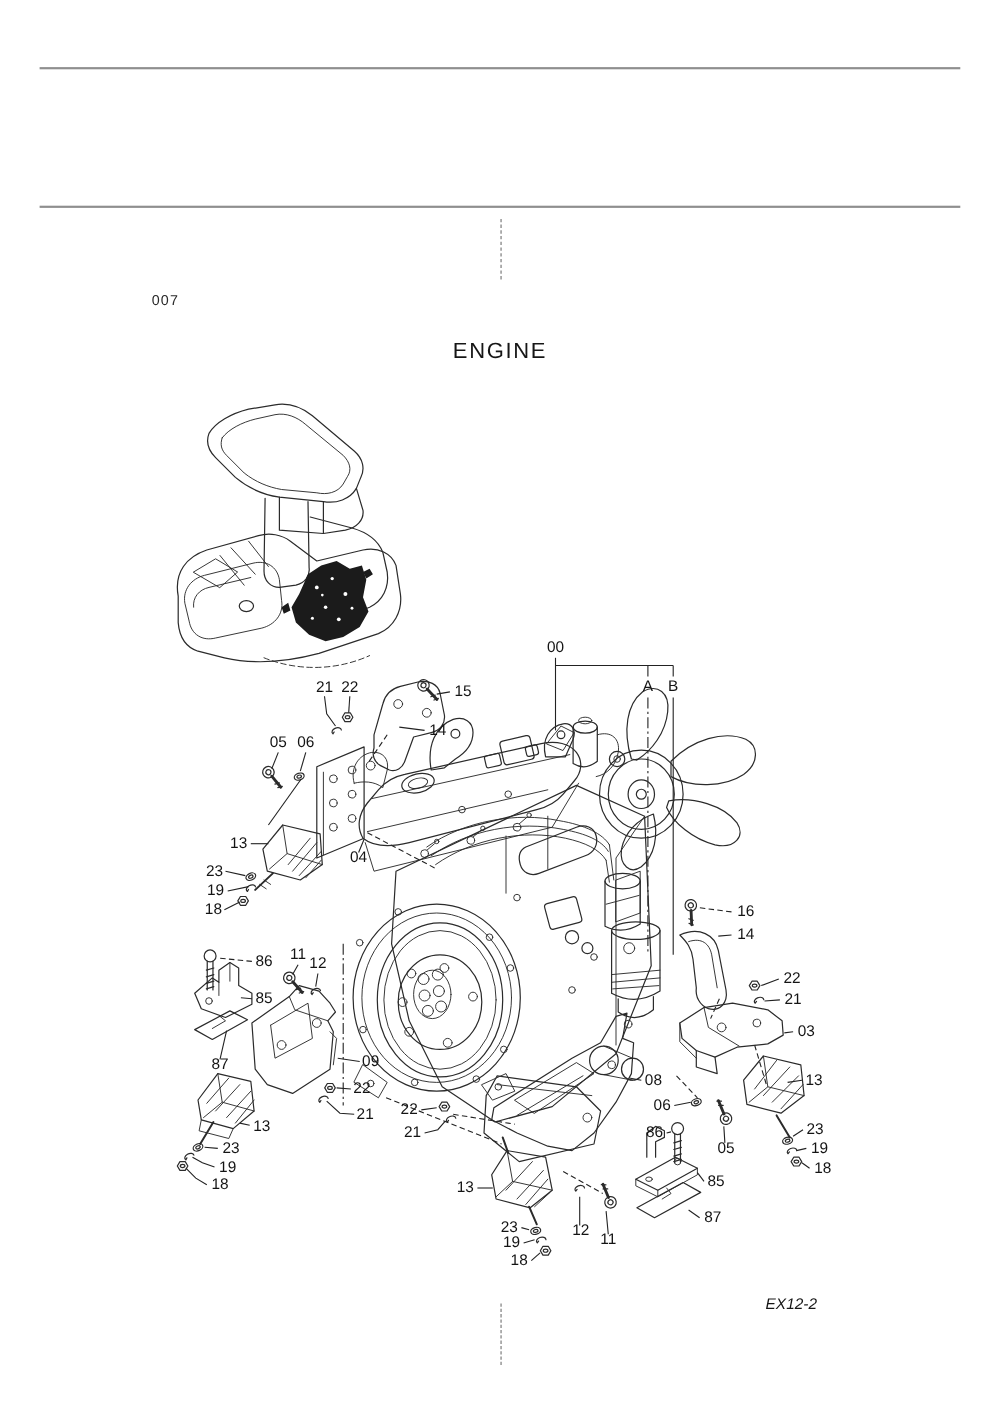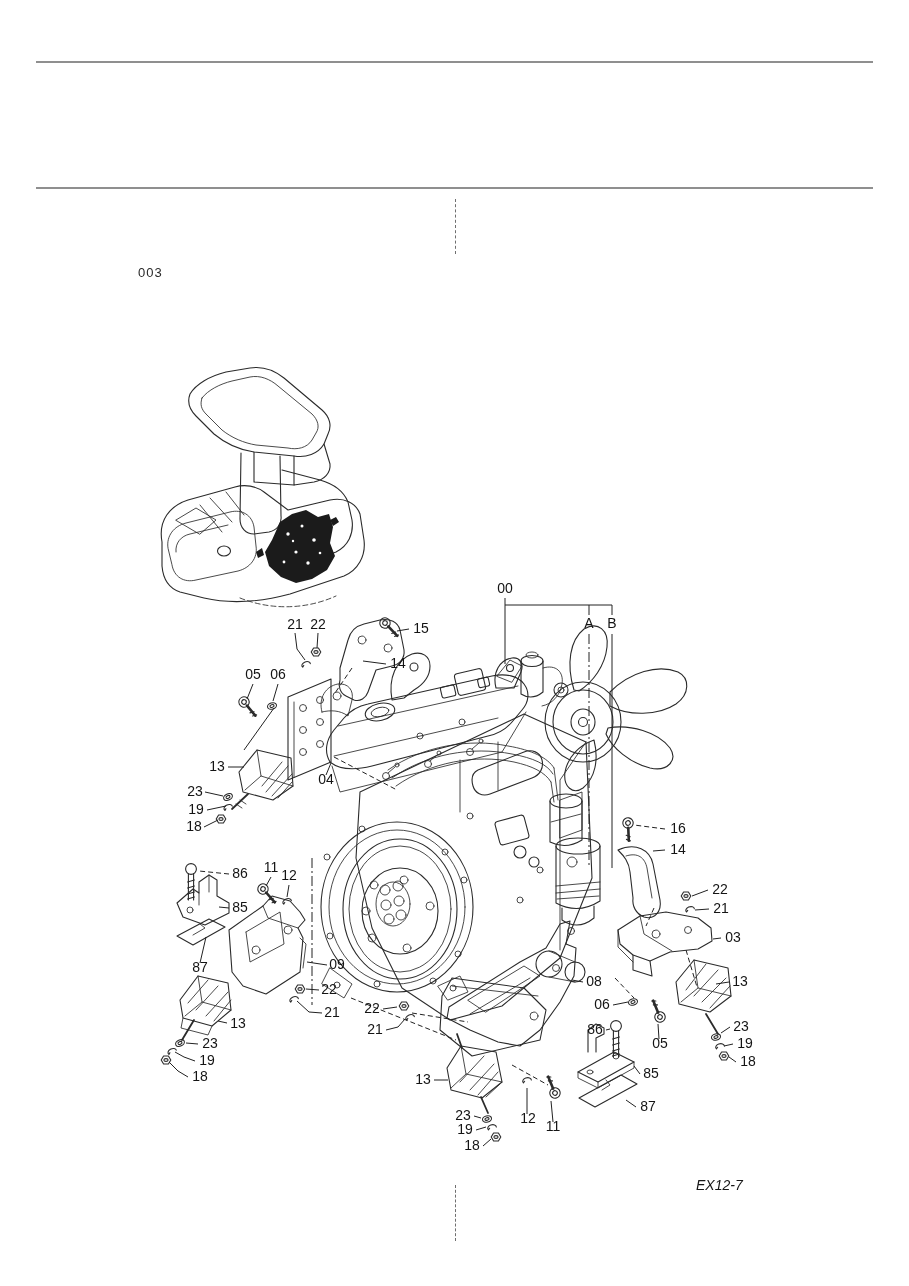--- a/index.html
+++ b/index.html
@@ -30,22 +30,23 @@
 </head>
 <body>
 
 <div class="page">
 
   <div class="rule rule-1"></div>
   <div class="rule rule-2"></div>
   <div class="fold fold-top"></div>
   <div class="fold fold-bottom"></div>
 
-  <div class="pagenum">003</div>
-  <div class="plate-code">EX12-7</div>
+  <div class="pagenum">007</div>
+  <div class="title-en">ENGINE</div>
+  <div class="plate-code">EX12-2</div>
 
   <svg class="diagram" width="909" height="1286" viewBox="0 0 909 1286">
 
     <defs>
       <g id="sym-washer" class="ln">
           <ellipse rx="4.6" ry="3.1"></ellipse>
           <ellipse rx="2.1" ry="1.3"></ellipse>
         </g>
       <g id="sym-spring" class="ln">
           <path d="M-4.2,1.8 A4.4,2.9 0 1 1 4.2,1.1 M-4.2,1.8 l1.6,-1.2"></path>

